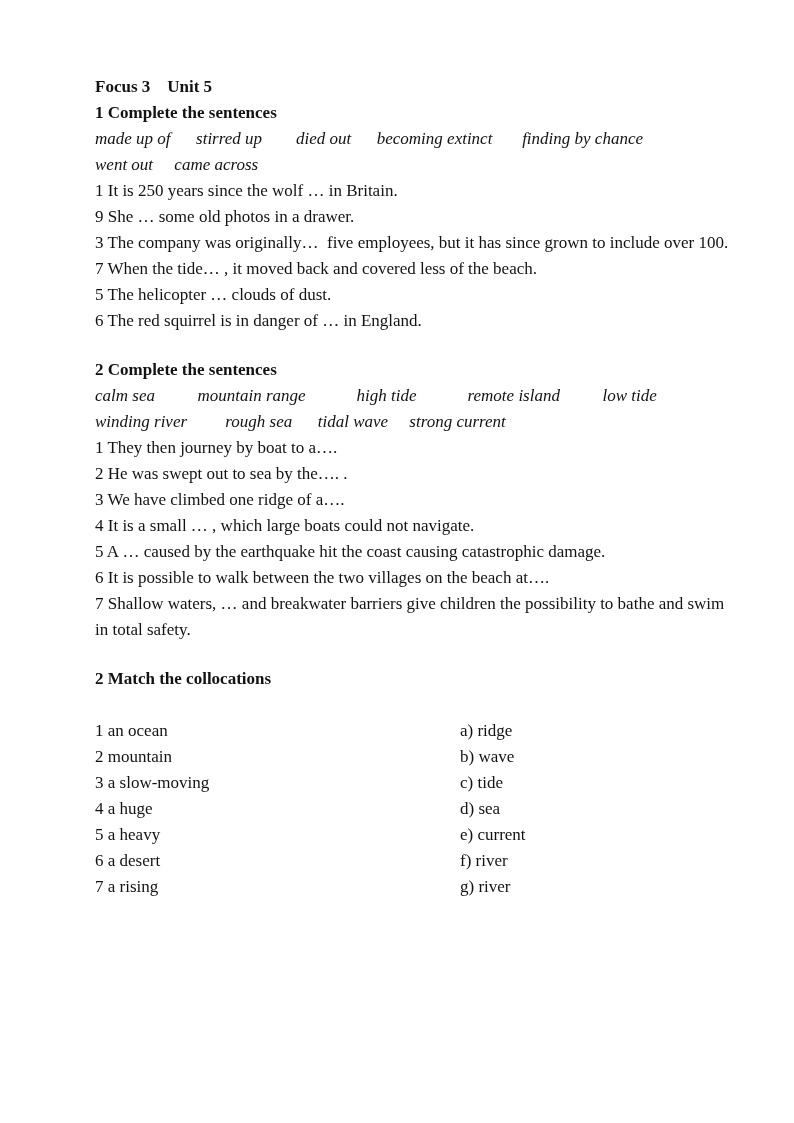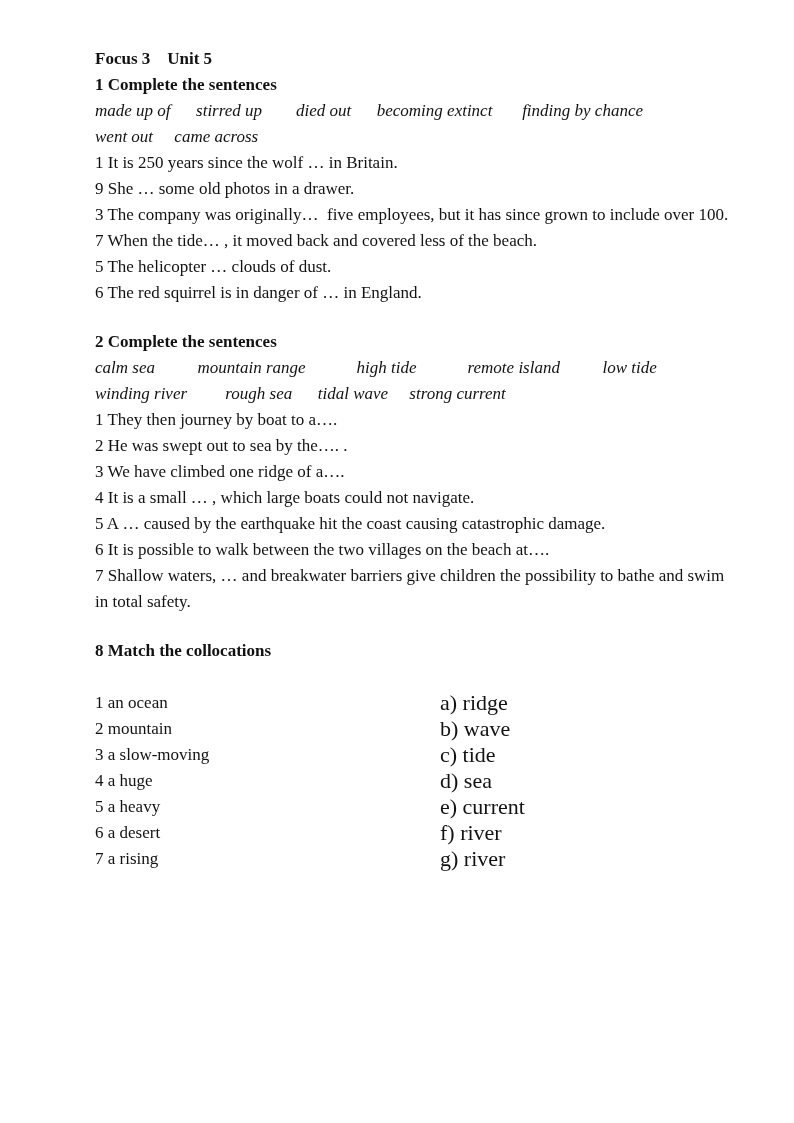--- a/index.html
+++ b/index.html
@@ -9,21 +9,21 @@
   }
   .page {
     position: relative;
     width: 794px;
     height: 1123px;
     background: #ffffff;
     overflow: hidden;
     font-family: "Liberation Serif", "DejaVu Serif", serif;
     color: #121212;
     box-sizing: border-box;
-    padding: 46px 52px 0 95px;
+    padding: 74px 52px 0 95px;
   }
   .content {
     width: 646px;
   }
   p {
     margin: 0;
     font-size: 17px;
     line-height: 26px;
     white-space: pre-wrap;
   }
@@ -39,23 +39,24 @@
   }
   .match-left {
     display: inline-block;
     width: 345px;
     font-size: 17px;
     line-height: 26px;
     white-space: pre-wrap;
   }
   .match-right {
     display: inline-block;
-    font-size: 22px;
+    font-size: 17px;
     line-height: 26px;
     white-space: pre-wrap;
+    margin-left: 20px;
   }
 </style>
 </head>
 <body>
 
 <div class="page">
   <div class="content">
 
     <p class="bold">Focus 3    Unit 5</p>
 
@@ -78,21 +79,21 @@
       <p>1 They then journey by boat to a….</p>
       <p>2 He was swept out to sea by the…. .</p>
       <p>3 We have climbed one ridge of a….</p>
       <p>4 It is a small … , which large boats could not navigate.</p>
       <p>5 A … caused by the earthquake hit the coast causing catastrophic damage.</p>
       <p>6 It is possible to walk between the two villages on the beach at….</p>
       <p>7 Shallow waters, … and breakwater barriers give children the possibility to bathe and swim in total safety.</p>
     </section>
 
     <section class="section-3">
-      <p class="bold">8 Match the collocations</p>
+      <p class="bold">2 Match the collocations</p>
       <div class="match-table">
         <div class="match-row">
           <span class="match-left">1 an ocean</span>
           <span class="match-right">a) ridge</span>
         </div>
         <div class="match-row">
           <span class="match-left">2 mountain</span>
           <span class="match-right">b) wave</span>
         </div>
         <div class="match-row">

